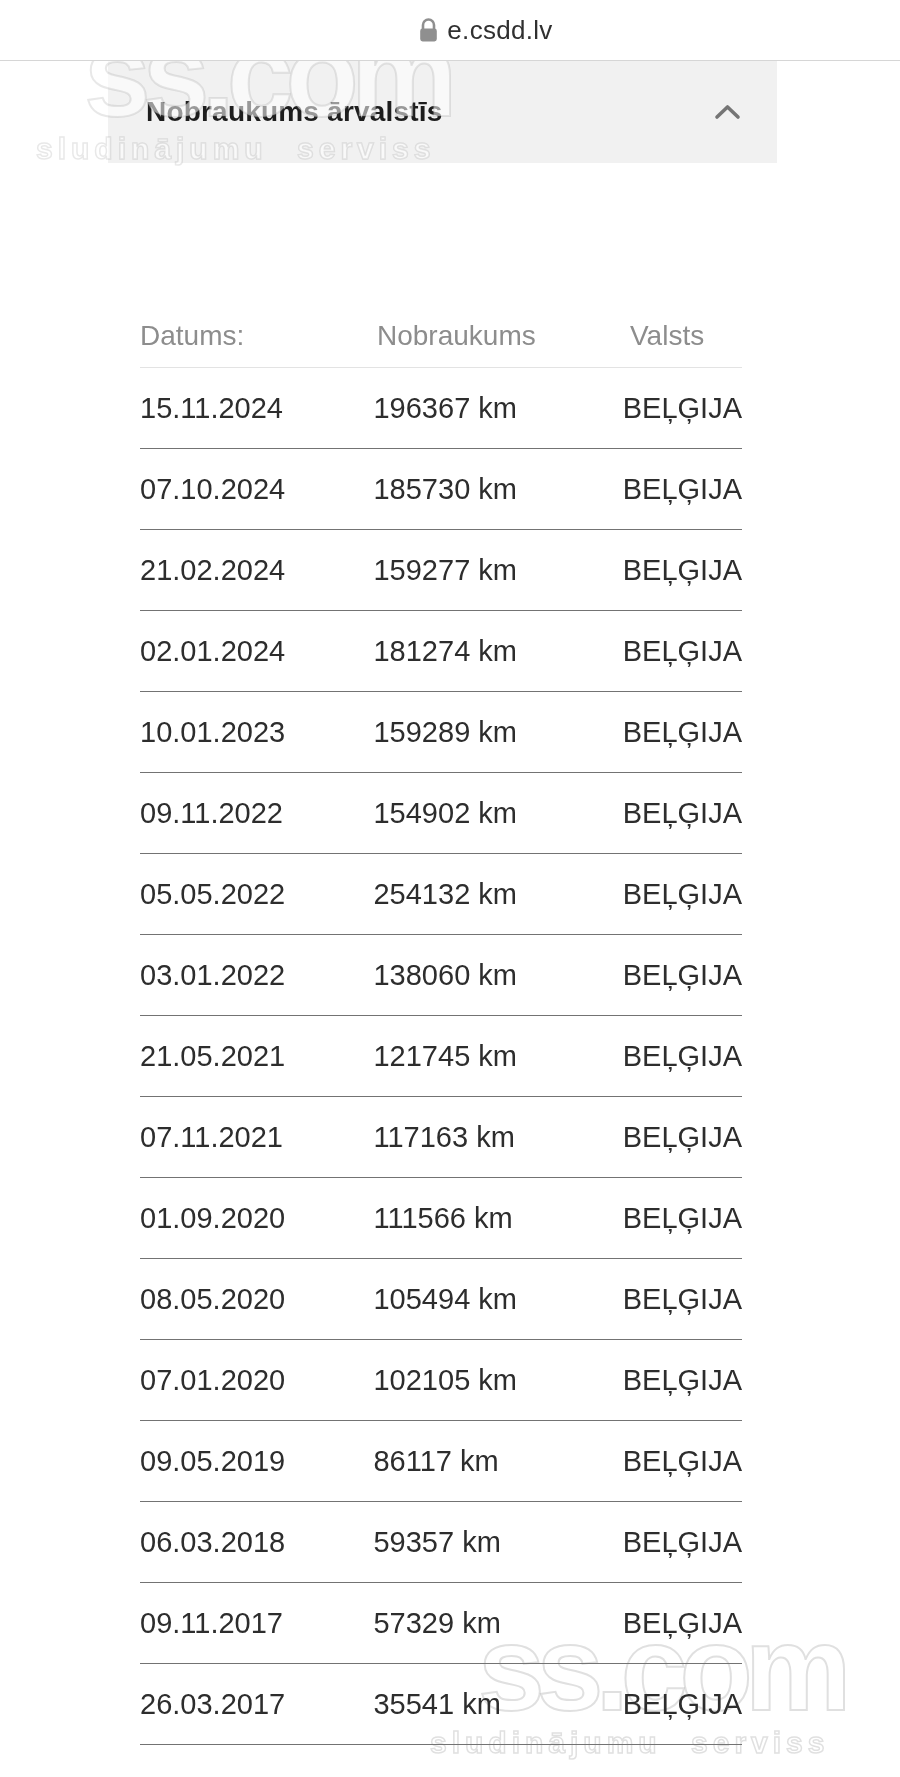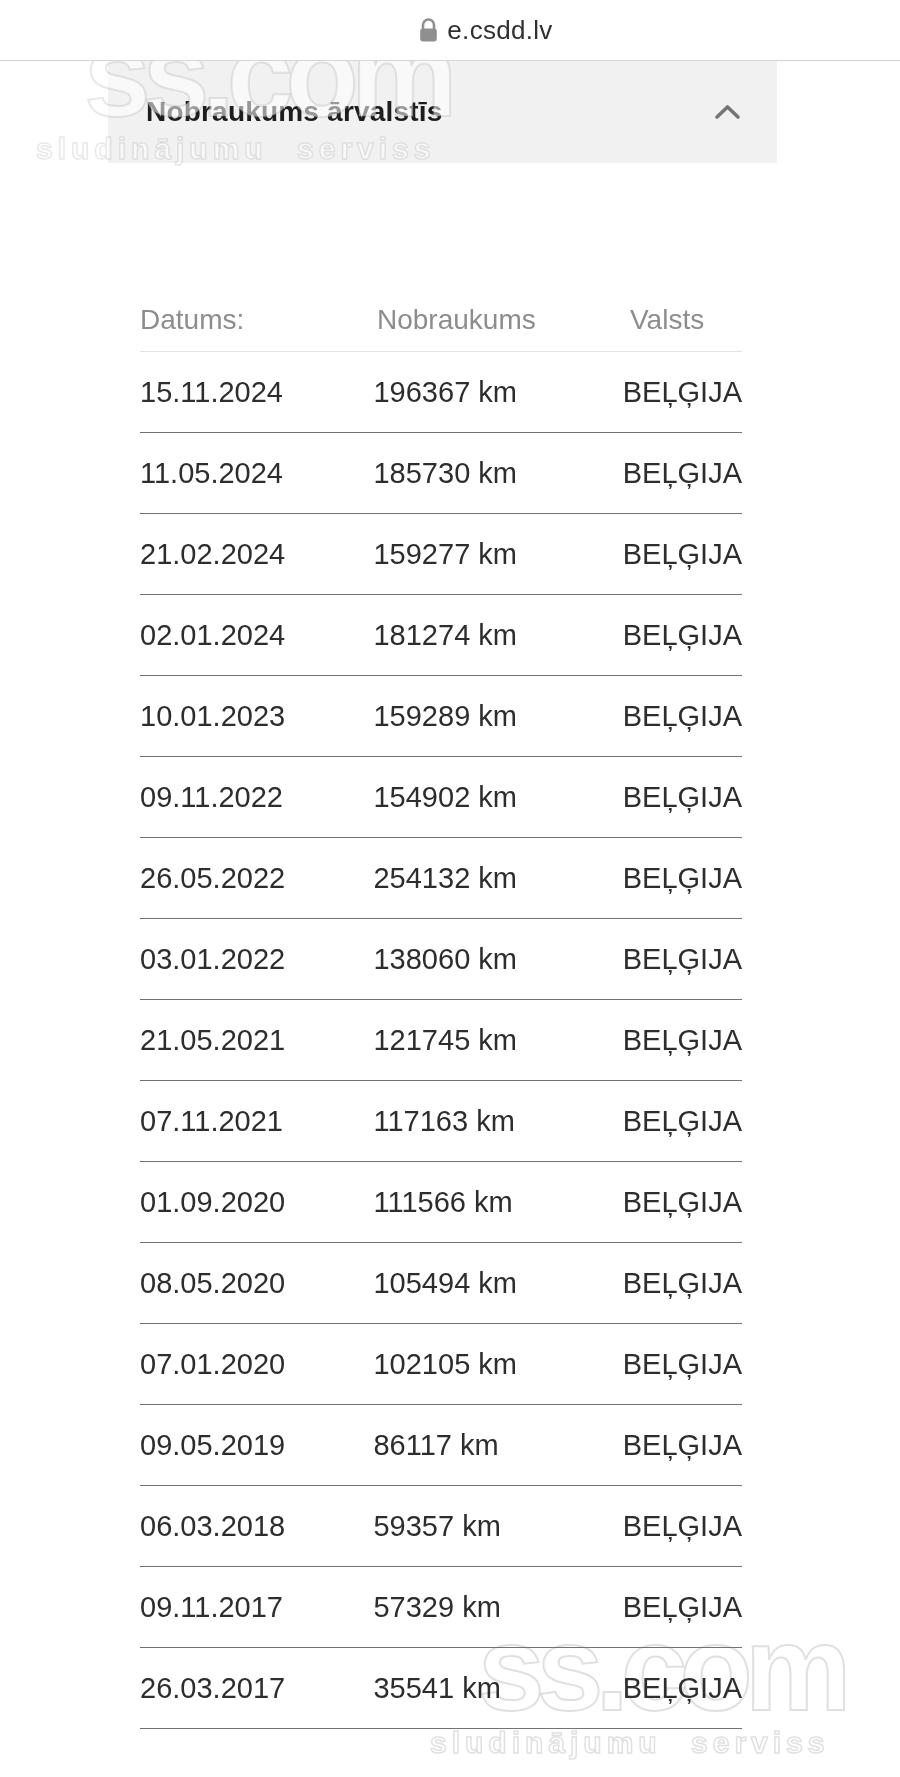--- a/index.html
+++ b/index.html
@@ -30,21 +30,21 @@
     margin-left:38px;font-size:28px;font-weight:bold;color:#1d1d1d;
     letter-spacing:.2px;position:relative;z-index:3;
   }
   .panel-toggle{
     margin-left:auto;margin-right:30px;width:40px;height:40px;
     display:flex;align-items:center;justify-content:center;
     background:transparent;border:none;padding:0;cursor:pointer;position:relative;z-index:3;
   }
   
   .table{
-    position:absolute;left:140px;top:288px;width:602px;z-index:3;
+    position:absolute;left:140px;top:304px;width:602px;z-index:3;
   }
   .thead{
     height:63px;display:flex;align-items:center;
     border-bottom:1px solid #e3e3e3;
     color:#8d8d8d;font-size:28px;
   }
   .trow{
     height:80px;display:flex;align-items:center;
     border-bottom:1px solid #737373;
     color:#2d2d2d;font-size:29px;
@@ -101,21 +101,21 @@
     <div class="c-km">Nobraukums</div>
     <div class="c-country">Valsts</div>
   </div>
   <div id="rows">
       <div class="trow">
         <div class="c-date">15.11.2024</div>
         <div class="c-km">196367 km</div>
         <div class="c-country">BEĻĢIJA</div>
       </div>
       <div class="trow">
-        <div class="c-date">11.05.2024</div>
+        <div class="c-date">07.10.2024</div>
         <div class="c-km">185730 km</div>
         <div class="c-country">BEĻĢIJA</div>
       </div>
       <div class="trow">
         <div class="c-date">21.02.2024</div>
         <div class="c-km">159277 km</div>
         <div class="c-country">BEĻĢIJA</div>
       </div>
       <div class="trow">
         <div class="c-date">02.01.2024</div>
@@ -126,21 +126,21 @@
         <div class="c-date">10.01.2023</div>
         <div class="c-km">159289 km</div>
         <div class="c-country">BEĻĢIJA</div>
       </div>
       <div class="trow">
         <div class="c-date">09.11.2022</div>
         <div class="c-km">154902 km</div>
         <div class="c-country">BEĻĢIJA</div>
       </div>
       <div class="trow">
-        <div class="c-date">26.05.2022</div>
+        <div class="c-date">05.05.2022</div>
         <div class="c-km">254132 km</div>
         <div class="c-country">BEĻĢIJA</div>
       </div>
       <div class="trow">
         <div class="c-date">03.01.2022</div>
         <div class="c-km">138060 km</div>
         <div class="c-country">BEĻĢIJA</div>
       </div>
       <div class="trow">
         <div class="c-date">21.05.2021</div>

